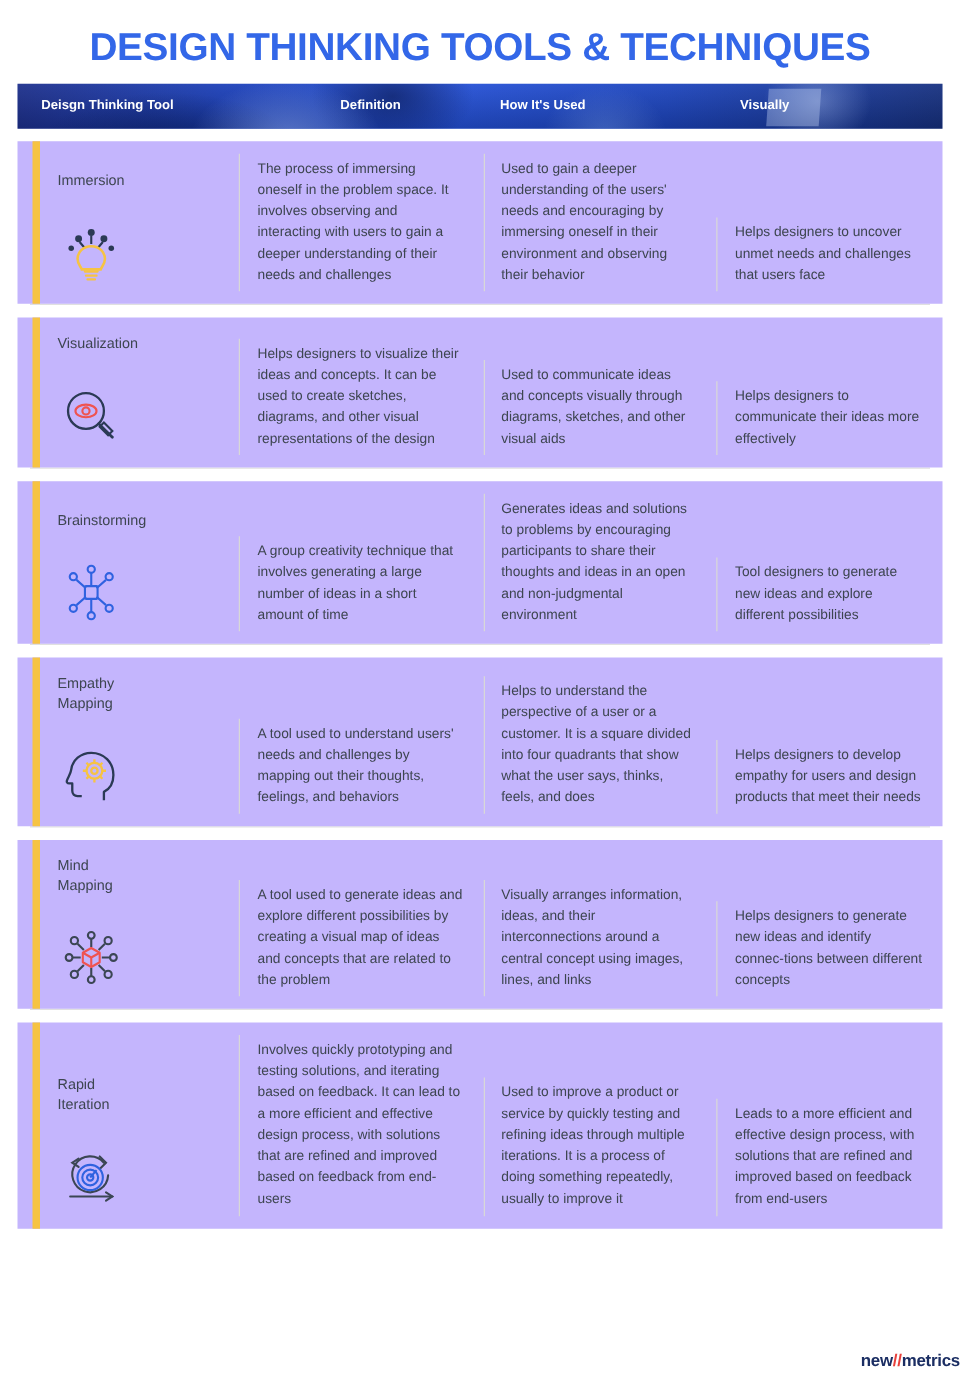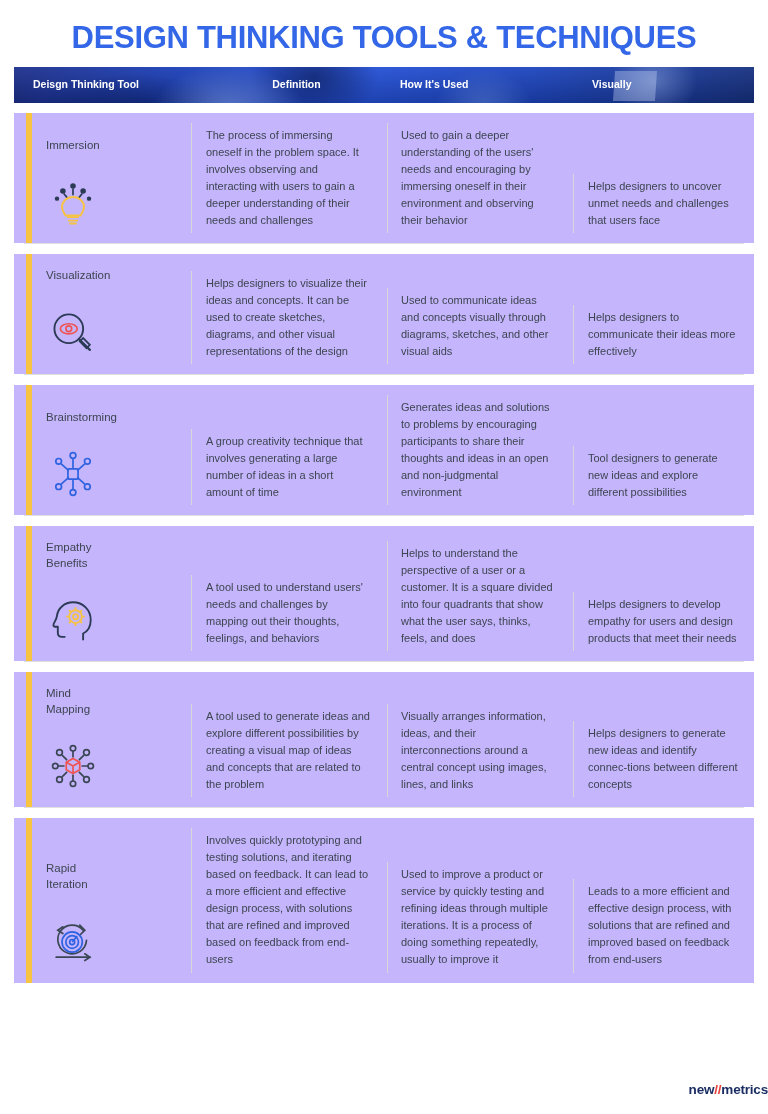--- a/index.html
+++ b/index.html
@@ -259,21 +259,21 @@
       <div class="cell c-ben">
         <div class="body-text">Tool designers to generate new ideas and explore different possibilities</div>
       </div>
     </div>
     <div class="row-sep"></div>
 
     <div class="row">
       <div class="row-accent"></div>
       <div class="cell c-tool">
         <div class="tool-name">Empathy
-Benefits</div>
+Mapping</div>
         <svg class="tool-icon" viewBox="0 0 64 64">
           <path d="M44 56 v-8 c6-3 9-9 9-16 C53 20 44 11 32 11 c-10 0-18 7-19 16 -0.5 4-3 7-4 10 -0.6 2 0.4 3 2 3 h3 v7 c0 3 2 5 5 5 h4" fill="none" stroke="#2b3a55" stroke-width="2.2" stroke-linejoin="round"></path>
           <g fill="none" stroke="#f6c343" stroke-width="2.2">
             <circle cx="35" cy="28" r="7.5"></circle>
             <circle cx="35" cy="28" r="3"></circle>
             <path d="M35 17 v4 M35 35 v4 M24 28 h4 M42 28 h4 M27.4 20.4 l2.8 2.8 M39.8 32.8 l2.8 2.8 M42.6 20.4 l-2.8 2.8 M30.2 32.8 l-2.8 2.8"></path>
           </g>
         </svg>
       </div>
       <div class="cell c-def">

